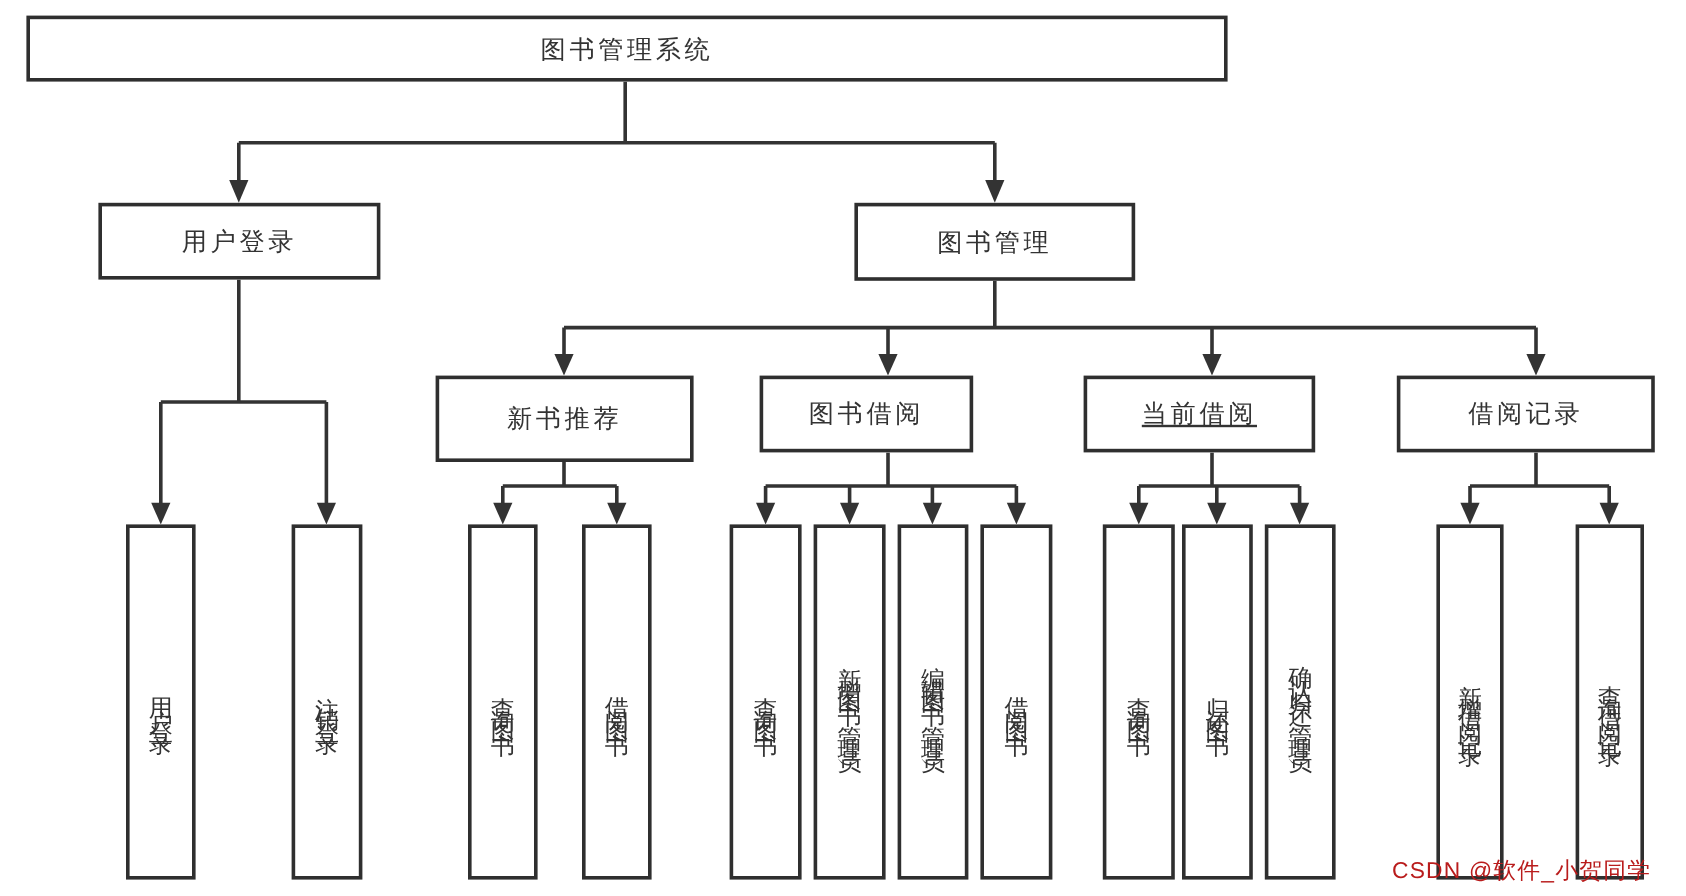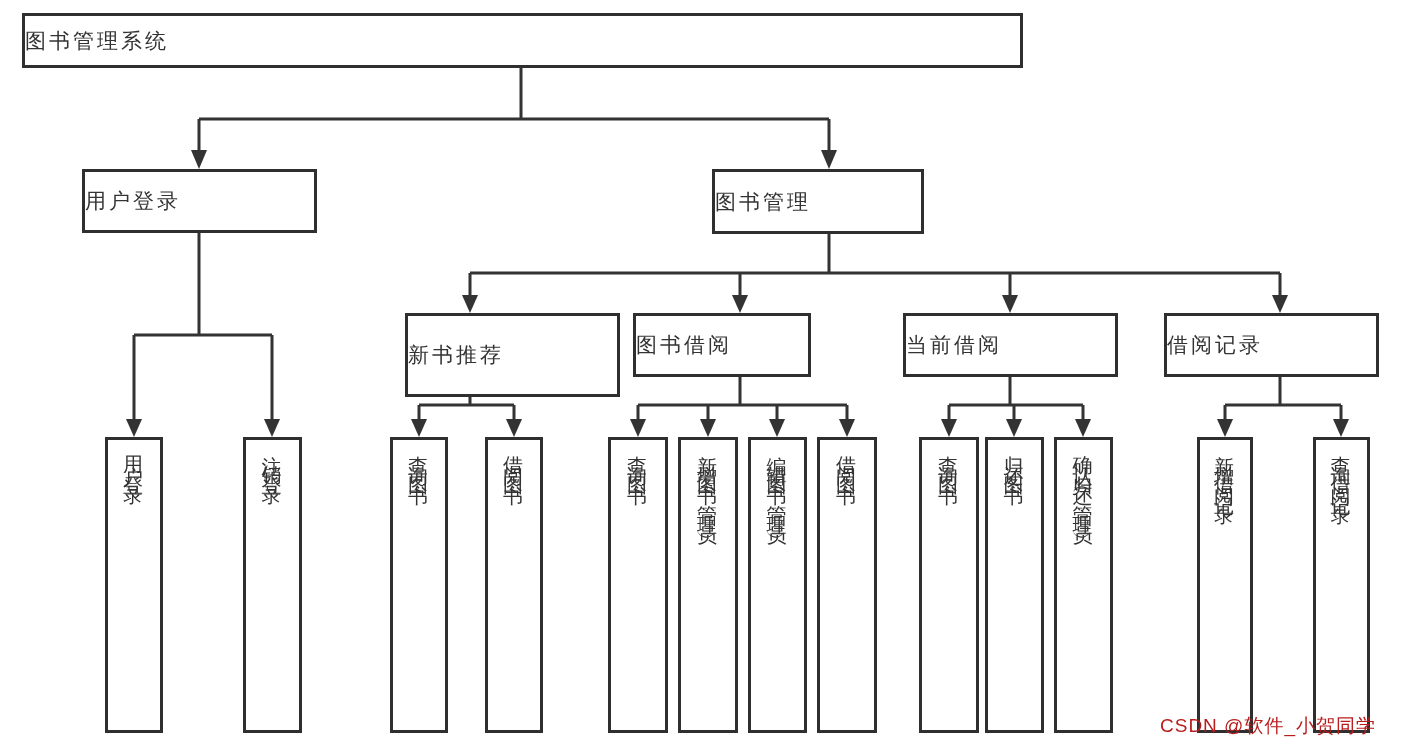--- a/index.html
+++ b/index.html
@@ -16,20 +16,21 @@
     left: 0; top: 0;
     width: 1405px; height: 747px;
   }
   .node {
     position: absolute;
     box-sizing: border-box;
     background: #ffffff;
     border: 3px solid #2f2f2f;
     display: flex;
     align-items: center;
+    justify-content: center;
     color: #333333;
     font-size: 21px;
     letter-spacing: 3px;
     white-space: nowrap;
   }
   .vnode {
     writing-mode: vertical-rl;
     text-orientation: mixed;
     font-size: 20px;
     letter-spacing: 10px;
@@ -106,31 +107,31 @@
     </g>
   </svg>
 
   <div class="node" style="left:22px;top:13px;width:1001px;height:55px;">
     <span>图书管理系统</span>
   </div>
 
   <div class="node" style="left:82px;top:169px;width:235px;height:64px;">
     <span>用户登录</span>
   </div>
-  <div class="node" style="left:712px;top:169px;width:212px;height:65px;">
+  <div class="node" style="left:712px;top:169px;width:234px;height:65px;">
     <span>图书管理</span>
   </div>
 
-  <div class="node" style="left:363px;top:313px;width:215px;height:84px;margin-left:42px;">
+  <div class="node" style="left:363px;top:313px;width:215px;height:72px;">
     <span>新书推荐</span>
   </div>
   <div class="node" style="left:633px;top:313px;width:178px;height:64px;">
     <span>图书借阅</span>
   </div>
-  <div class="node" style="left:903px;top:313px;width:215px;height:64px;">
+  <div class="node" style="left:903px;top:313px;width:193px;height:64px;text-decoration:underline;">
     <span>当前借阅</span>
   </div>
   <div class="node" style="left:1164px;top:313px;width:215px;height:64px;">
     <span>借阅记录</span>
   </div>
 
   <div class="node vnode" style="left:105px;top:437px;width:58px;height:296px;">
     <span>用户登录</span>
   </div>
   <div class="node vnode" style="left:243px;top:437px;width:59px;height:296px;">

